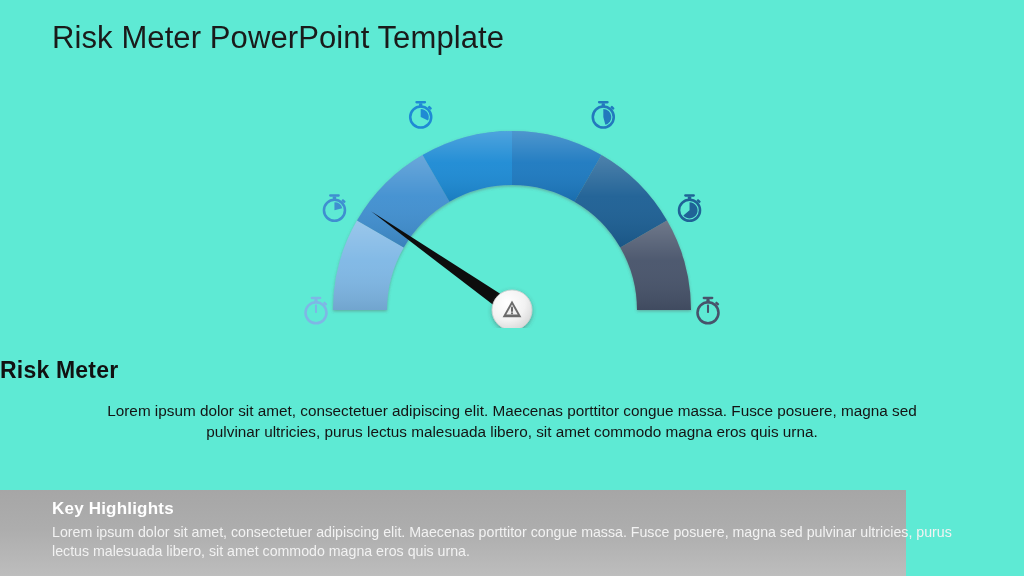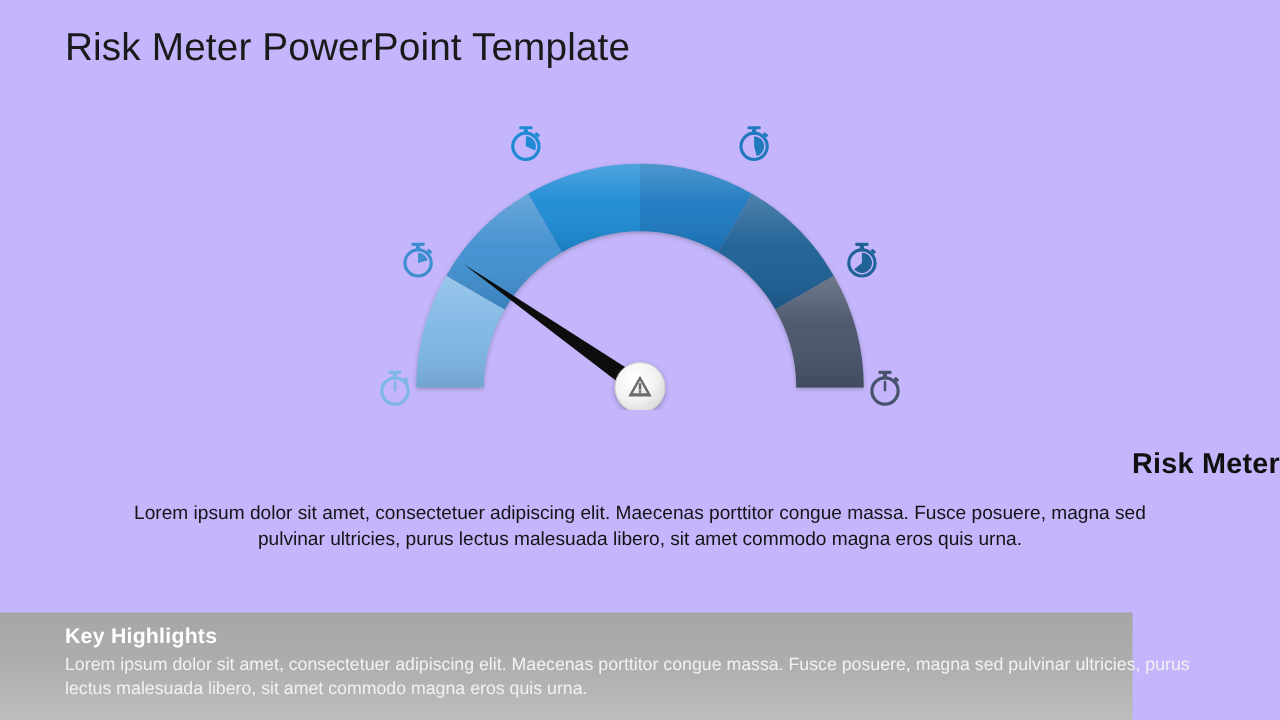--- a/index.html
+++ b/index.html
@@ -3,48 +3,47 @@
 <meta charset="utf-8">
 <style>
   html,body{margin:0;padding:0;}
   body{
     width:1024px;height:576px;
     background:#ffffff;
     font-family:"Liberation Sans", sans-serif;
     overflow:hidden;
     position:relative;
   }
-  #slide{position:absolute;inset:0;background:#c4b5fd;}
+  #slide{position:absolute;inset:0;background:#5eead4;}
 
   .title{
     position:absolute;
     left:52px; top:20px;
     font-size:31px;
     font-weight:400;
     color:#1a1a1a;
     letter-spacing:0.1px;
     white-space:nowrap;
   }
 
   #gauge-wrap{
     position:absolute;
     left:282px; top:78px;
     width:460px; height:250px;
   }
   #gauge-svg{display:block;width:460px;height:250px;}
 
   .meter-heading{
     position:absolute;
-    left:0; right:0; top:357px;
-    text-align:right;
+    left:0; right:16px; top:357px;
+    text-align:left;
     font-size:23px;
     font-weight:bold;
     color:#111111;
     letter-spacing:0.2px;
-    padding-left:40px;
   }
 
   .meter-body{
     position:absolute;
     left:88px; width:848px; top:400px;
     text-align:center;
     font-size:15.3px;
     line-height:21px;
     color:#141414;
   }

